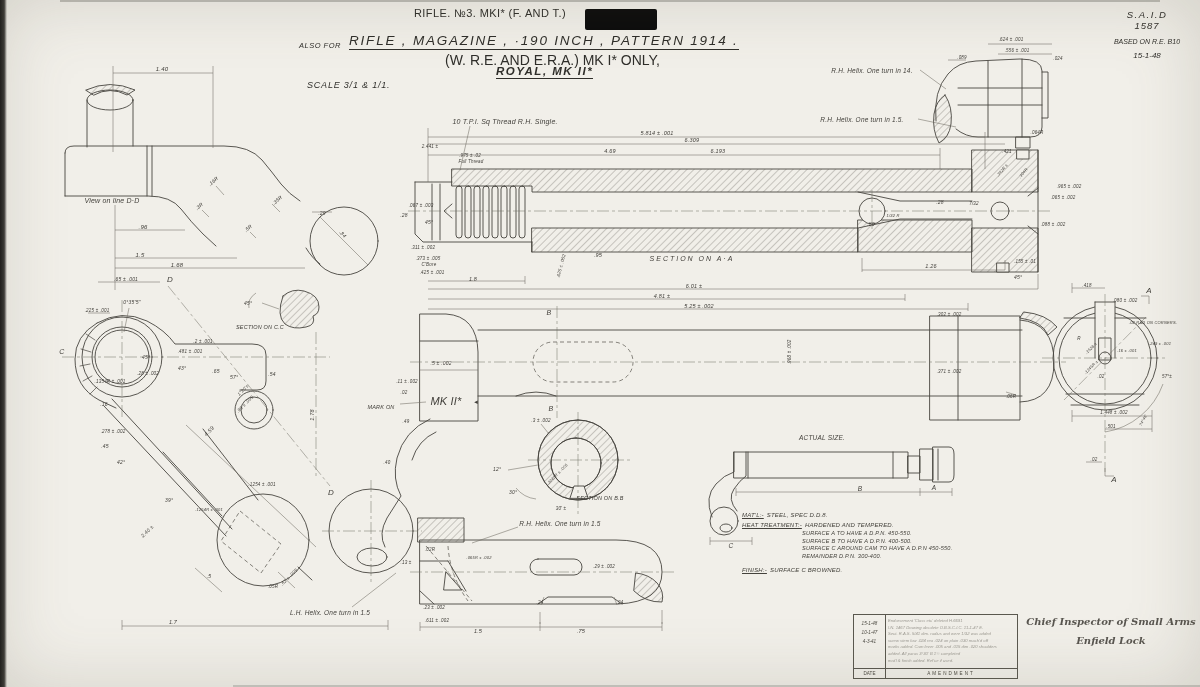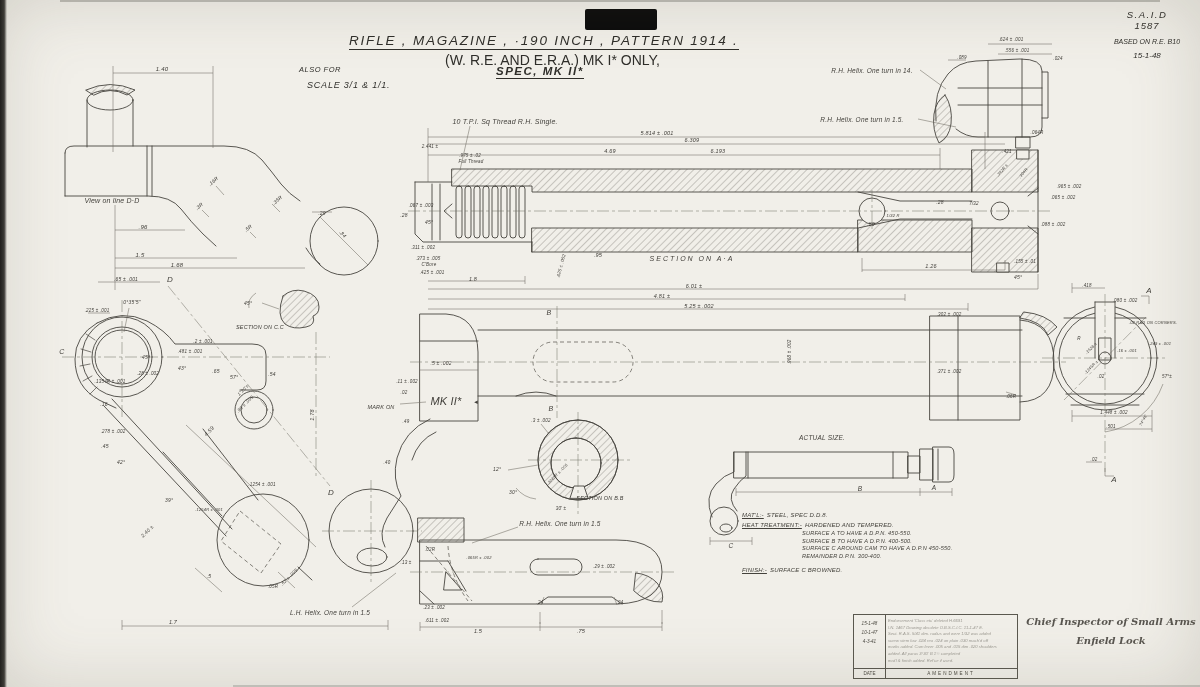--- a/index.html
+++ b/index.html
@@ -8,21 +8,21 @@
 .sheet::after{content:"";position:absolute;inset:0;box-shadow:inset 0 0 70px rgba(95,88,70,.20);pointer-events:none;}
 .art{position:absolute;left:0;top:0;width:1200px;height:687px;}
 .edge-left{position:absolute;left:0;top:0;width:7px;height:687px;
   background:linear-gradient(90deg,#1a1a19,#3a3936 60%,rgba(58,57,54,0));}
 .edge-top{position:absolute;left:60px;top:0;height:2px;right:40px;background:rgba(70,68,64,.30);}
 .edge-bottom{position:absolute;left:233px;bottom:0;height:2px;width:967px;background:rgba(70,68,64,.22);}
 
 
 .t1{position:absolute;left:350px;top:7px;width:280px;text-align:center;font-size:11px;color:#2f2e2a;letter-spacing:.4px;}
 .redacted{position:absolute;left:585px;top:9px;width:72px;height:21px;background:#0b0b0b;border-radius:2px;}
-.t-also{position:absolute;left:299px;top:41px;font-size:7.5px;color:#2f2e2a;letter-spacing:.5px;font-style:italic;margin-top:24px;}
+.t-also{position:absolute;left:299px;top:41px;font-size:7.5px;color:#2f2e2a;letter-spacing:.5px;font-style:italic;}
 .t2{position:absolute;left:349px;top:33px;font-size:13.5px;letter-spacing:1.8px;color:#2f2e2a;font-style:italic;
   border-bottom:1.3px solid #2f2e2a;padding-bottom:1px;}
 .t3{position:absolute;left:380px;top:52px;width:280px;text-align:right;font-size:14px;color:#2f2e2a;}
 .t4{position:absolute;left:496px;top:65px;font-size:11.5px;font-weight:700;font-style:italic;letter-spacing:1.5px;
   color:#2f2e2a;border-bottom:1.3px solid #2f2e2a;padding-bottom:1px;}
 .t-scale{position:absolute;left:307px;top:80px;font-size:9px;font-style:italic;color:#2f2e2a;letter-spacing:.8px;}
 
 
 .stamp{position:absolute;left:1092px;top:9px;width:110px;text-align:center;color:#2f2e2a;font-style:italic;}
 .s1{font-size:9.5px;letter-spacing:1.5px;}
@@ -236,25 +236,26 @@
       <path d="M240,511L281,544L261,573L221,541Z"></path>
       <path d="M426,546l46,55"></path>
       <path d="M448,546q2,30 20,55"></path>
     </g>
   </svg>
 
   <div class="edge-left"></div>
   <div class="edge-top"></div>
   <div class="edge-bottom"></div>
 
+  <div class="t1">RIFLE. №3. MKI* (F. AND T.)</div>
   <div class="redacted"></div>
   <span class="t-also">ALSO FOR</span>
   <div class="t2">RIFLE , MAGAZINE , ·190 INCH , PATTERN 1914 .</div>
   <div class="t3">(W. R.E. AND E.R.A.) MK I* ONLY,</div>
-  <div class="t4">SPEC, MK II*</div>
+  <div class="t4">ROYAL, MK II*</div>
   <div class="t-scale">SCALE 3/1 &amp; 1/1.</div>
 
   <div class="stamp">
     <div class="s1">S.A.I.D</div>
     <div class="s2">1587</div>
     <div class="s3">BASED ON  R.E. B10</div>
     <div class="s4">15-1-48</div>
   </div>
 
   <div class="notes">

